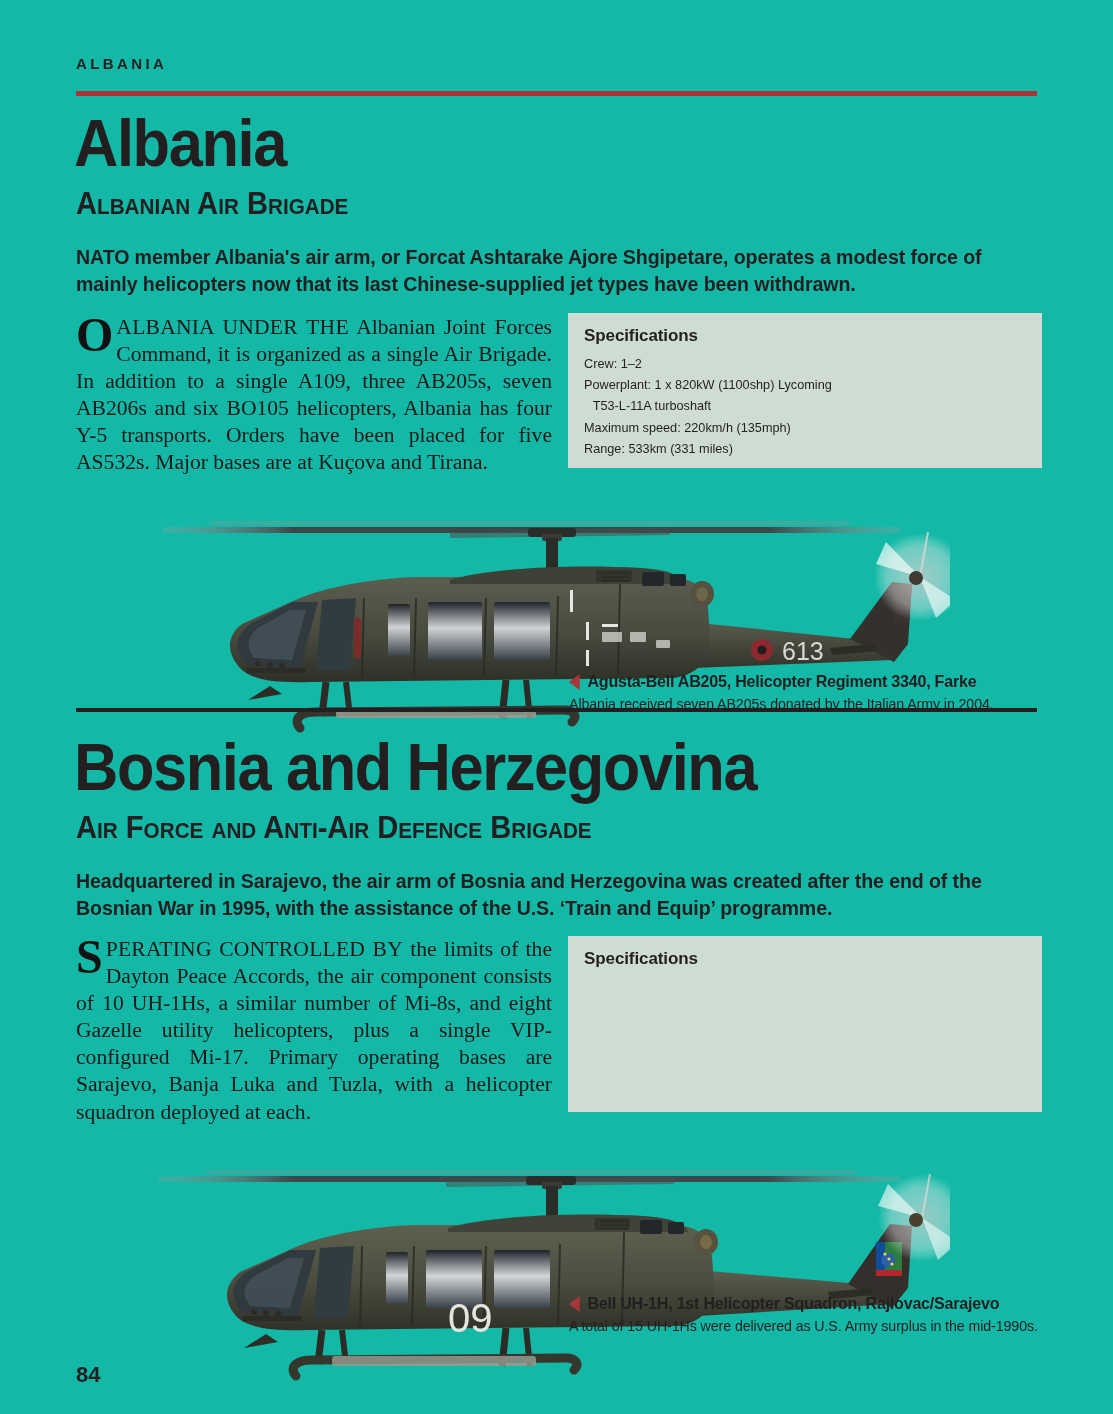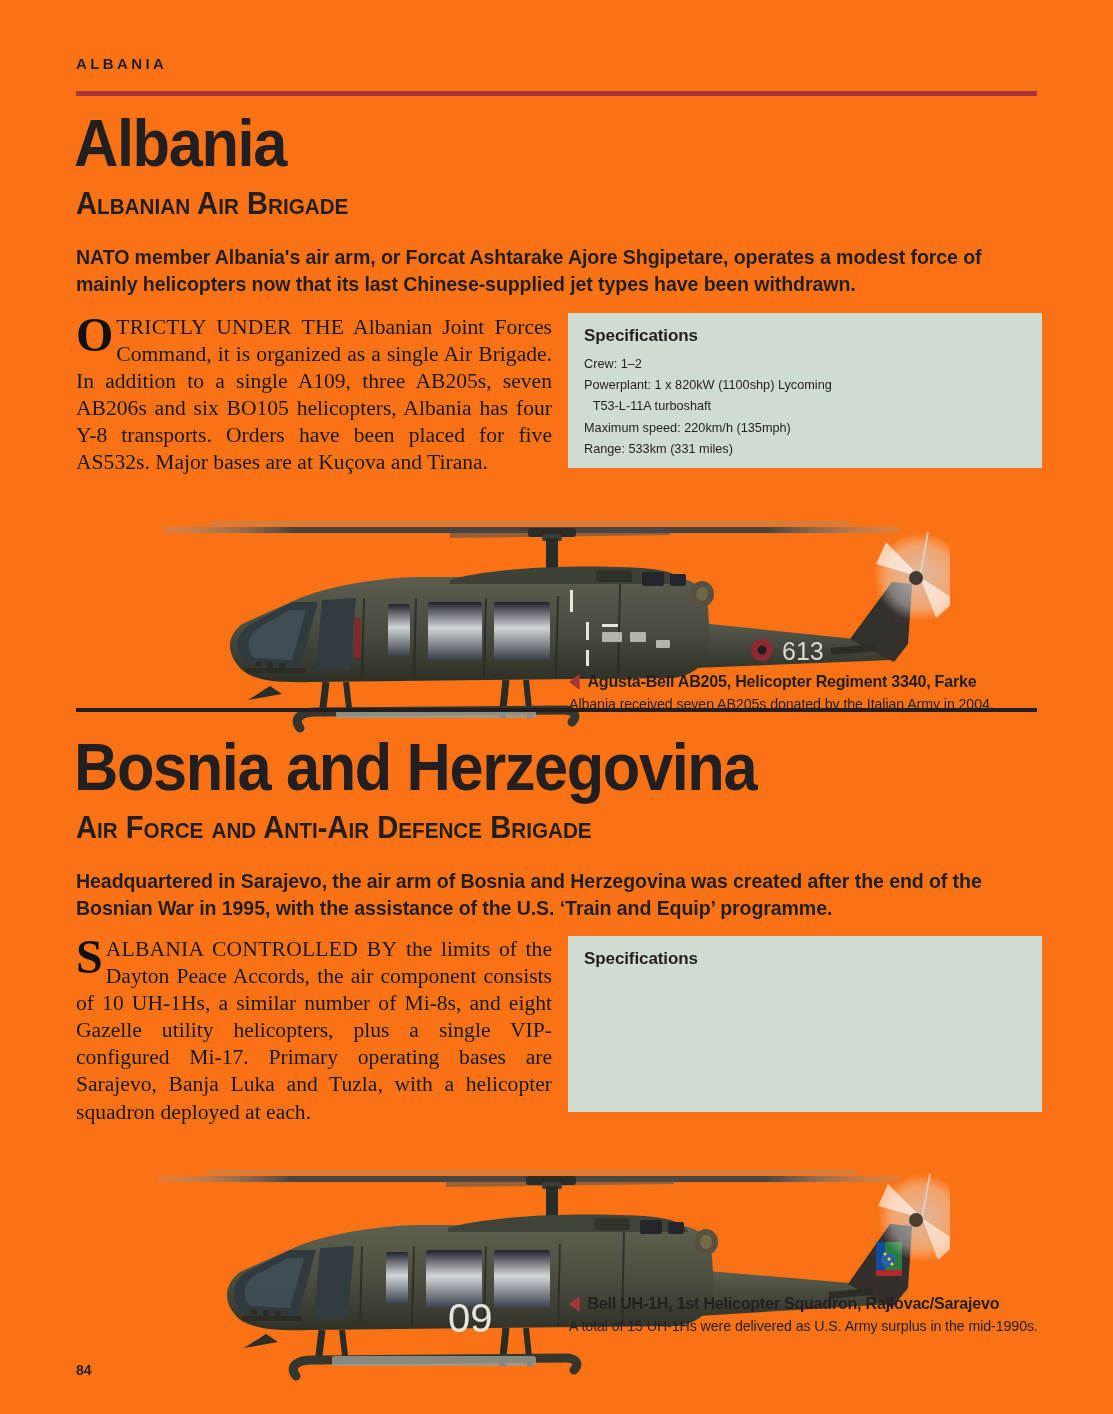--- a/index.html
+++ b/index.html
@@ -11,21 +11,21 @@
     width: 1113px;
     height: 1414px;
     position: relative;
     font-family: "Liberation Serif", serif;
     color: #1a1a1a;
     overflow: hidden;
   }
   .page {
     position: absolute;
     inset: 0;
-    background: #f97316;
+    background: #14b8a6;
   }
 
   
   .running-head {
     position: absolute;
     left: 76px;
     top: 55px;
     font-family: "Liberation Sans", sans-serif;
     font-weight: bold;
     font-size: 15px;
@@ -229,40 +229,40 @@
     transform-origin: left center;
   }
 
   
   .folio {
     position: absolute;
     left: 76px;
     top: 1362px;
     font-family: "Liberation Sans", sans-serif;
     font-weight: bold;
-    font-size: 14px;
+    font-size: 22px;
     color: #231f20;
   }
 </style>
 </head>
 <body>
 
 <div class="page">
 
   <div class="running-head">ALBANIA</div>
   <div class="rule-red"></div>
 
   <div class="section" id="section-albania">
 
     <div class="country-title">Albania</div>
     <div class="org-title">Albanian Air Brigade</div>
     <div class="intro">NATO member Albania's air arm, or Forcat Ashtarake Ajore Shgipetare, operates a modest force of mainly helicopters now that its last Chinese-supplied jet types have been withdrawn.</div>
 
     <div class="body-col">
-      <span class="dropcap">O</span><span class="leadin">TRICTLY UNDER THE</span><span> Albanian Joint Forces Command, it is organized as a single Air Brigade. In addition to a single A109, three AB205s, seven AB206s and six BO105 helicopters, Albania has four Y-8 transports. Orders have been placed for five AS532s. Major bases are at Kuçova and Tirana.</span>
+      <span class="dropcap">O</span><span class="leadin">ALBANIA UNDER THE</span><span> Albanian Joint Forces Command, it is organized as a single Air Brigade. In addition to a single A109, three AB205s, seven AB206s and six BO105 helicopters, Albania has four Y-5 transports. Orders have been placed for five AS532s. Major bases are at Kuçova and Tirana.</span>
     </div>
 
     <div class="specs">
       <div class="specs-title">Specifications</div>
       <div class="specs-cols">
         <div class="specs-col">
           <div class="spec-line">Crew: 1–2</div>
           <div class="spec-line">Powerplant: 1 x 820kW (1100shp) Lycoming</div>
           <div class="spec-line indent">T53-L-11A turboshaft</div>
           <div class="spec-line">Maximum speed: 220km/h (135mph)</div>
@@ -420,21 +420,21 @@
 
   <div class="section" id="section-bosnia">
 
     <div class="rule-dark"></div>
 
     <div class="country-title">Bosnia and Herzegovina</div>
     <div class="org-title">Air Force and Anti-Air Defence Brigade</div>
     <div class="intro">Headquartered in Sarajevo, the air arm of Bosnia and Herzegovina was created after the end of the Bosnian War in 1995, with the assistance of the U.S. ‘Train and Equip’ programme.</div>
 
     <div class="body-col">
-      <span class="dropcap">S</span><span class="leadin">ALBANIA CONTROLLED BY</span><span> the limits of the Dayton Peace Accords, the air component consists of 10 UH-1Hs, a similar number of Mi-8s, and eight Gazelle utility helicopters, plus a single VIP-configured Mi-17. Primary operating bases are Sarajevo, Banja Luka and Tuzla, with a helicopter squadron deployed at each.</span>
+      <span class="dropcap">S</span><span class="leadin">PERATING CONTROLLED BY</span><span> the limits of the Dayton Peace Accords, the air component consists of 10 UH-1Hs, a similar number of Mi-8s, and eight Gazelle utility helicopters, plus a single VIP-configured Mi-17. Primary operating bases are Sarajevo, Banja Luka and Tuzla, with a helicopter squadron deployed at each.</span>
     </div>
 
     <div class="specs">
       <div class="specs-title">Specifications</div>
       <div class="specs-cols">
       </div>
     </div>
 
     <div class="photo" id="photo-uh1h">
       <svg class="heli-svg" viewBox="0 0 800 300" xmlns="http://www.w3.org/2000/svg">

